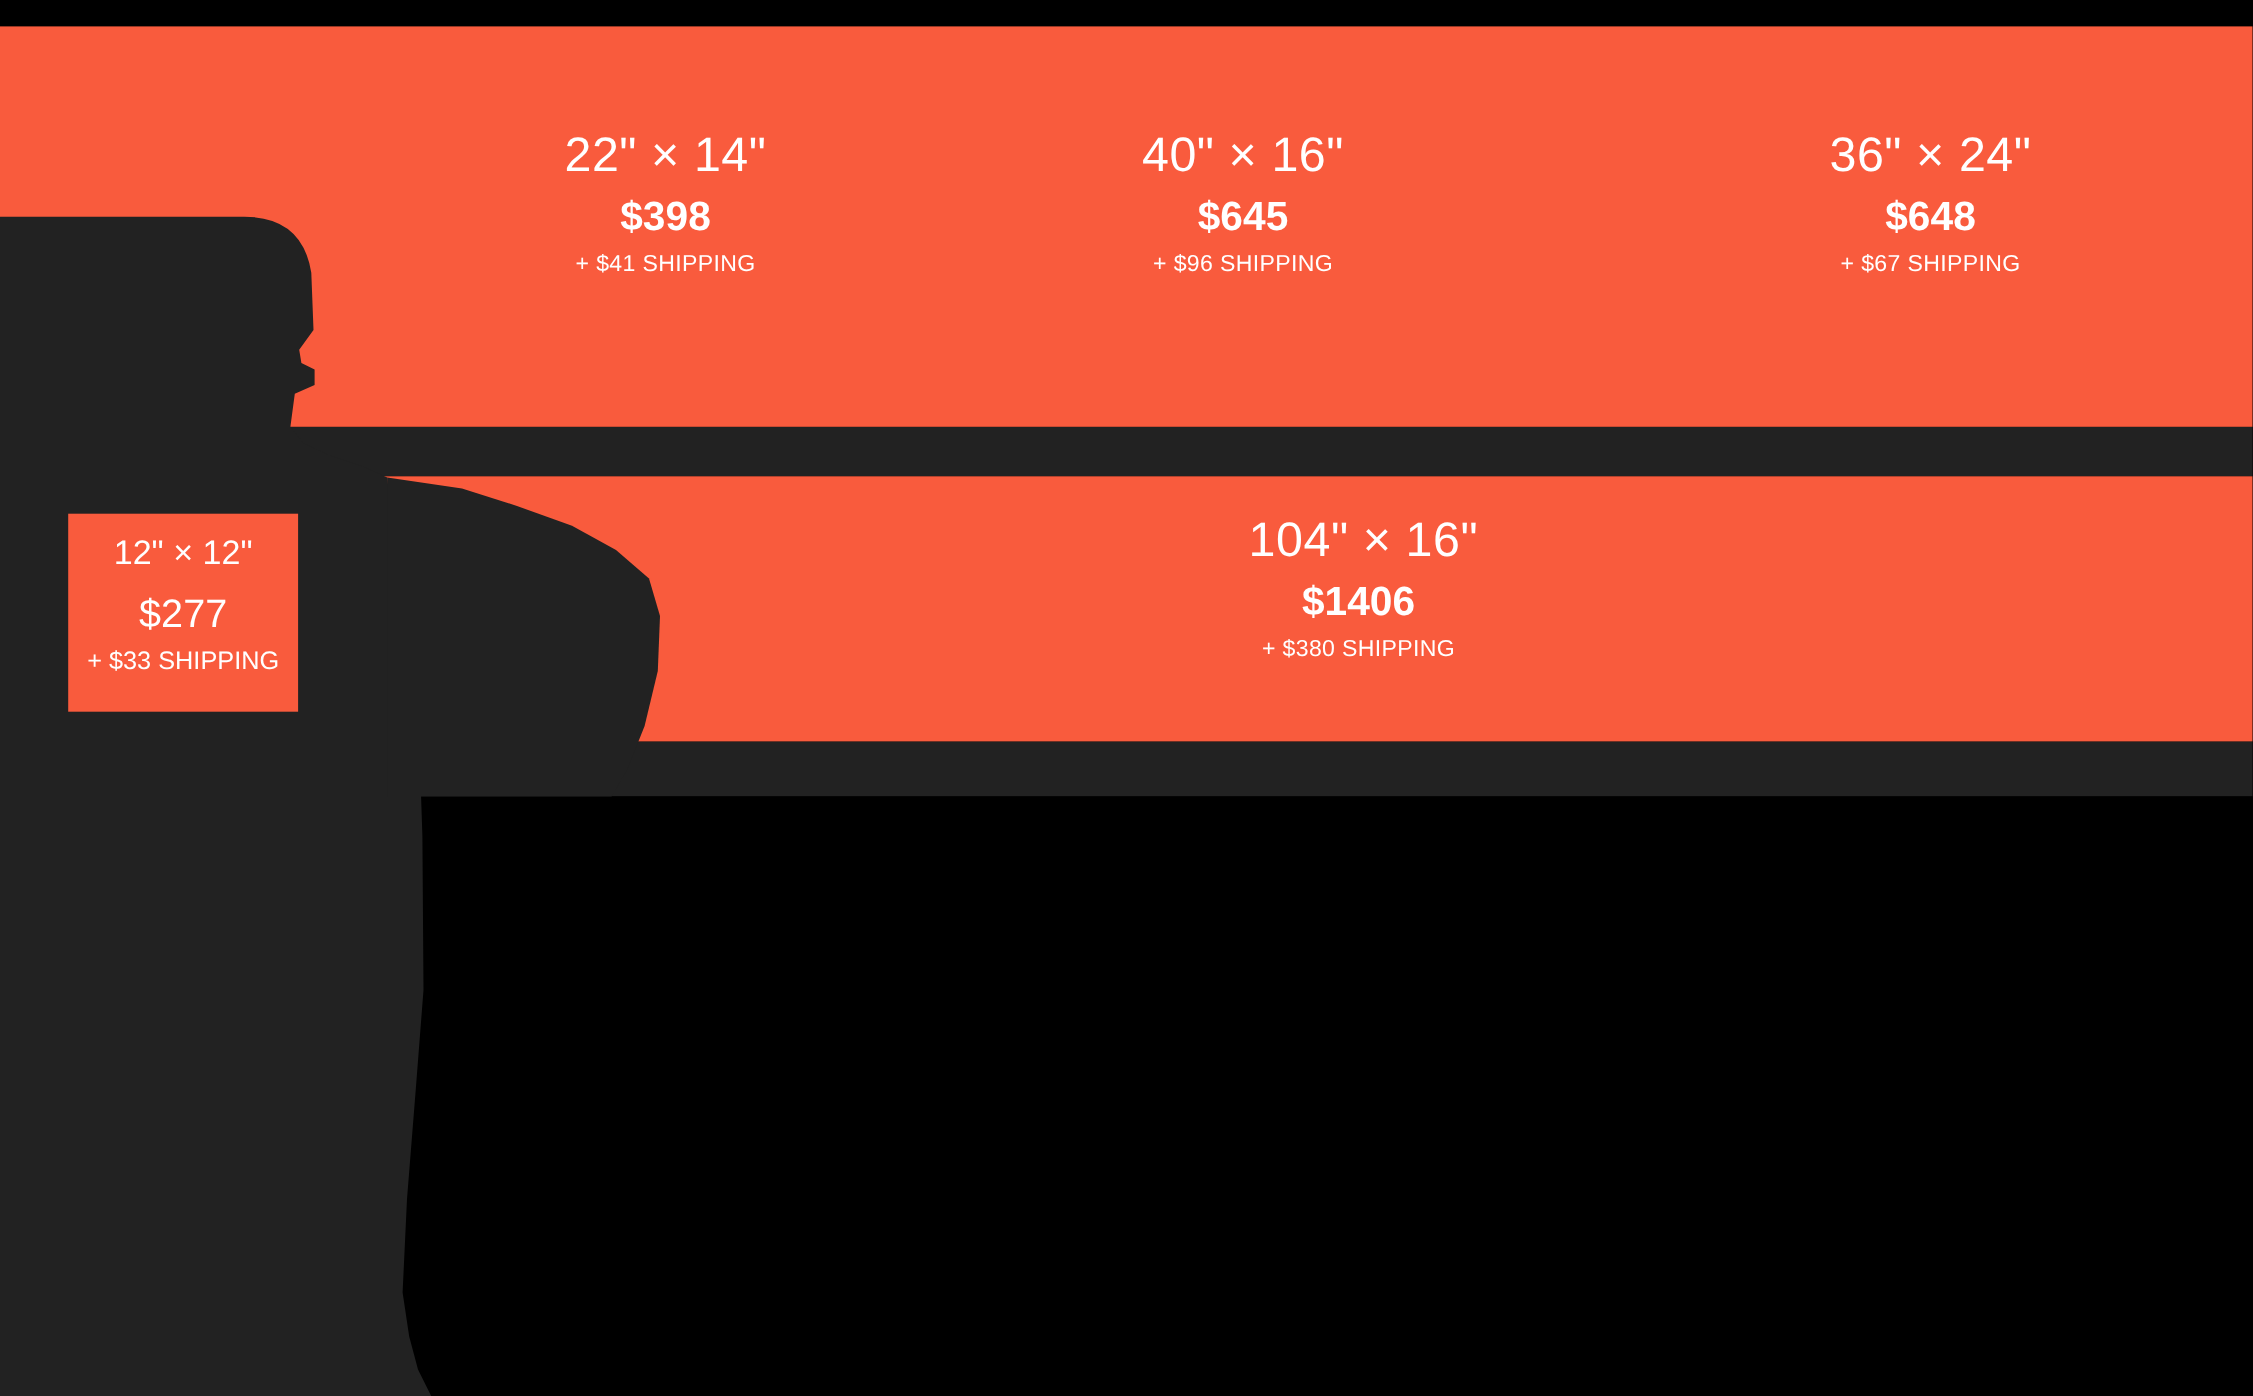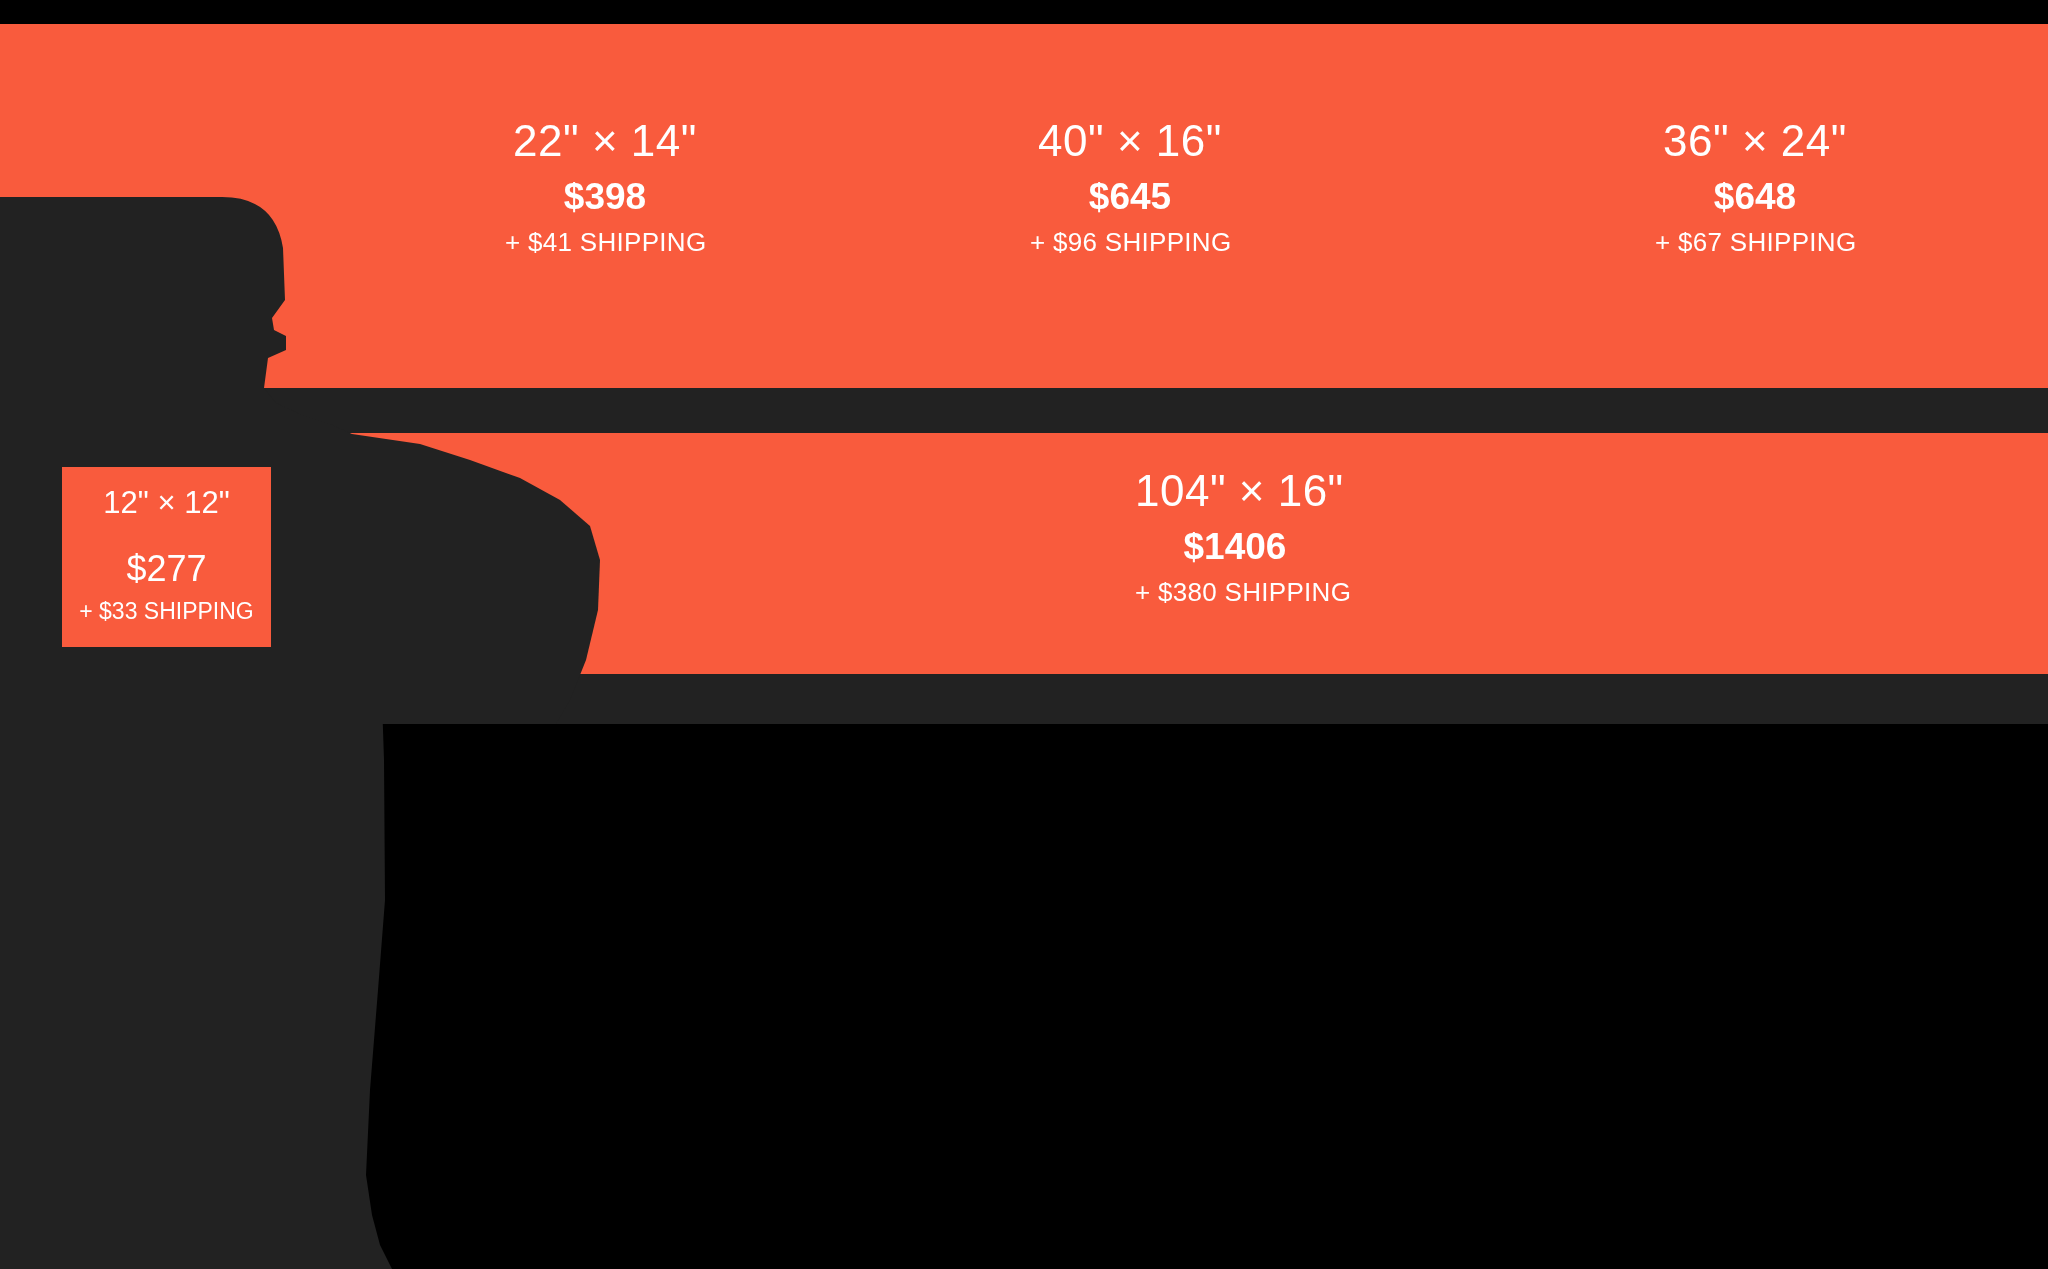--- a/index.html
+++ b/index.html
@@ -61,21 +61,21 @@
   }
   .size-label .price {
     display: block;
     font-size: 37px;
     font-weight: 700;
     margin-top: 14px;
     line-height: 1.05;
   }
   .size-label .shipping {
     display: block;
-    font-size: 26px;
+    font-size: 21px;
     font-weight: 400;
     letter-spacing: 0.3px;
     margin-top: 12px;
     line-height: 1.05;
   }
 
   
   .chip-label {
     position: absolute;
     background: #F95B3D;
@@ -87,21 +87,21 @@
   .chip-label .dims {
     display: block;
     font-size: 31px;
     font-weight: 300;
     line-height: 1.05;
   }
   .chip-label .price {
     display: block;
     font-size: 36px;
     font-weight: 300;
-    margin-top: 30px;
+    margin-top: 19px;
     line-height: 1.05;
   }
   .chip-label .shipping {
     display: block;
     font-size: 23px;
     font-weight: 400;
     margin-top: 12px;
     line-height: 1.05;
   }
 </style>

